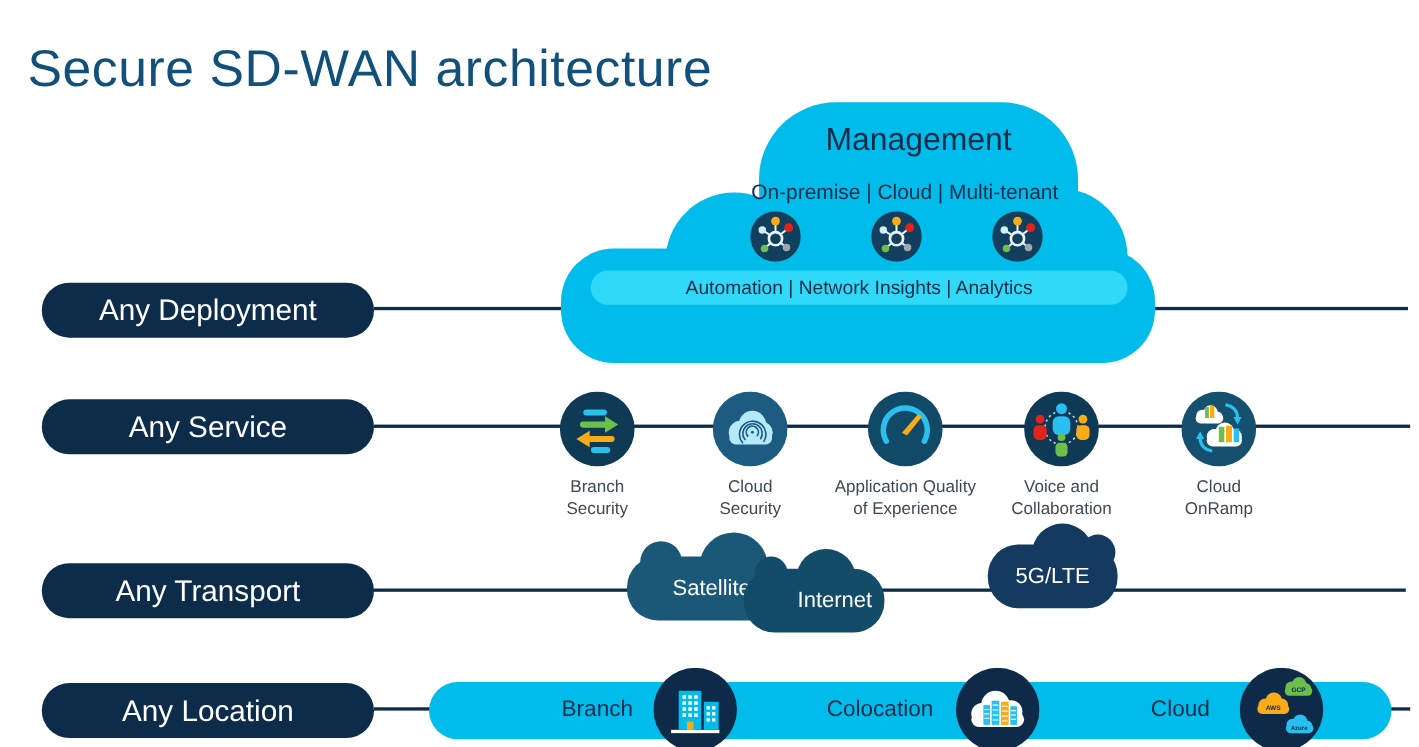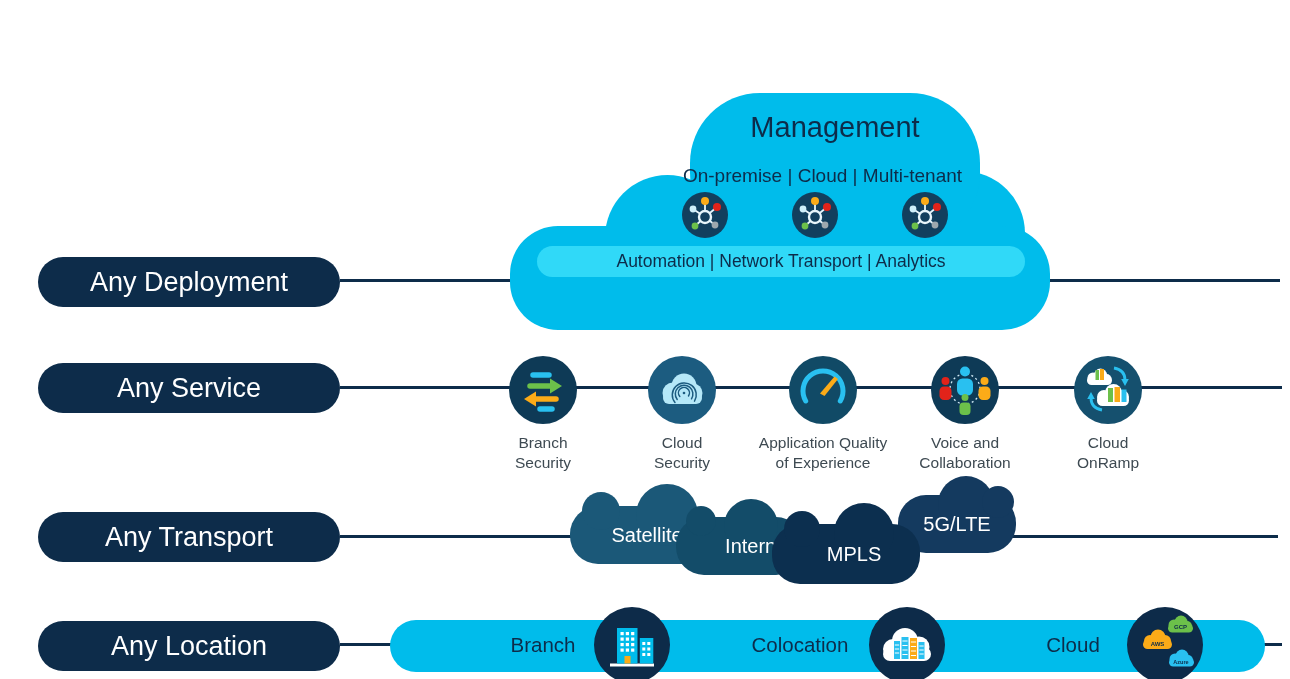--- a/index.html
+++ b/index.html
@@ -67,20 +67,21 @@
   .loc-icon{position:absolute;top:607px;width:76px;height:76px;z-index:4;}
   #icon-branch{left:594px;}
   #icon-colocation{left:869px;}
   #icon-cloud{left:1127px;}
 </style>
 </head>
 <body>
 
 <div class="canvas">
 
+  <div class="page-title">Secure SD-WAN architecture</div>
 
   <div class="hline" id="line-deployment"></div>
   <div class="hline" id="line-service"></div>
   <div class="hline" id="line-transport"></div>
   <div class="hline" id="line-location"></div>
 
   <div class="row-pill" id="pill-deployment">
     <span>Any Deployment</span>
   </div>
   <div class="row-pill" id="pill-transport">
@@ -144,21 +145,21 @@
         </g>
         <circle cx="23" cy="25" r="6" fill="#123F5E" stroke="#E8F6FC" stroke-width="2.4"></circle>
         <circle cx="23" cy="9" r="4" fill="#FBAB18"></circle>
           <circle cx="35" cy="15" r="4" fill="#E2231A"></circle>
         <circle cx="11" cy="17" r="3.4" fill="#CFEFFB"></circle>
           <circle cx="13" cy="34" r="3.4" fill="#6CC04A"></circle>
         <circle cx="33" cy="33" r="3.4" fill="#9EA8AE"></circle>
       </svg>
     </div>
     <div class="mgmt-pill pill-capabilities">
-      <span>Automation | Network Transport | Analytics</span>
+      <span>Automation | Network Insights | Analytics</span>
     </div>
   </div>
 
   <svg class="svc-icon" style="left:509px" viewBox="0 0 68 68">
     <circle cx="34" cy="34" r="34" fill="#0E3A56"></circle>
     <line x1="24" y1="19" x2="40" y2="19" stroke="#29C0F0" stroke-width="5.5" stroke-linecap="round"></line>
     <line x1="21" y1="30" x2="42" y2="30" stroke="#6CC04A" stroke-width="5.5" stroke-linecap="round"></line>
     <polygon points="41,22.5 53,30 41,37.5" fill="#6CC04A"></polygon>
     <line x1="47" y1="43" x2="26" y2="43" stroke="#FBAB18" stroke-width="5.5" stroke-linecap="round"></line>
     <polygon points="27,35.5 15,43 27,50.5" fill="#FBAB18"></polygon>
@@ -252,23 +253,20 @@
 
   <div class="tcloud" id="cloud-satellite">
     <span class="tcloud-label">Satellite</span>
   </div>
   <div class="tcloud" id="cloud-internet">
     <span class="tcloud-label">Internet</span>
   </div>
   <div class="tcloud" id="cloud-5g">
     <span class="tcloud-label">5G/LTE</span>
   </div>
-  <div class="tcloud" id="cloud-mpls">
-    <span class="tcloud-label">MPLS</span>
-  </div>
 
   <div class="loc-bar"></div>
   <div class="loc-label" id="loc-branch">Branch</div>
   <div class="loc-label" id="loc-colocation">Colocation</div>
   <div class="loc-label" id="loc-cloud">Cloud</div>
 
   <svg class="loc-icon" id="icon-branch" viewBox="0 0 76 76">
     <circle cx="38" cy="38" r="38" fill="#0D2B49"></circle>
     <rect x="16" y="56.5" width="44" height="3" fill="#FFFFFF"></rect>
     <rect x="23" y="21" width="20.5" height="35.5" fill="#00BCEB"></rect>

